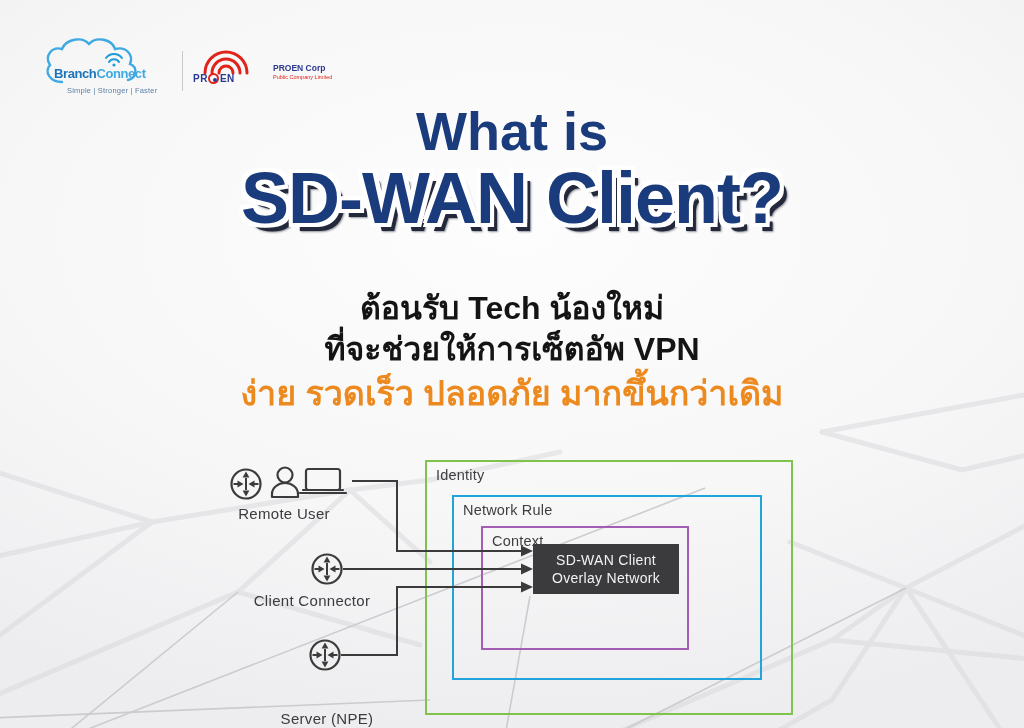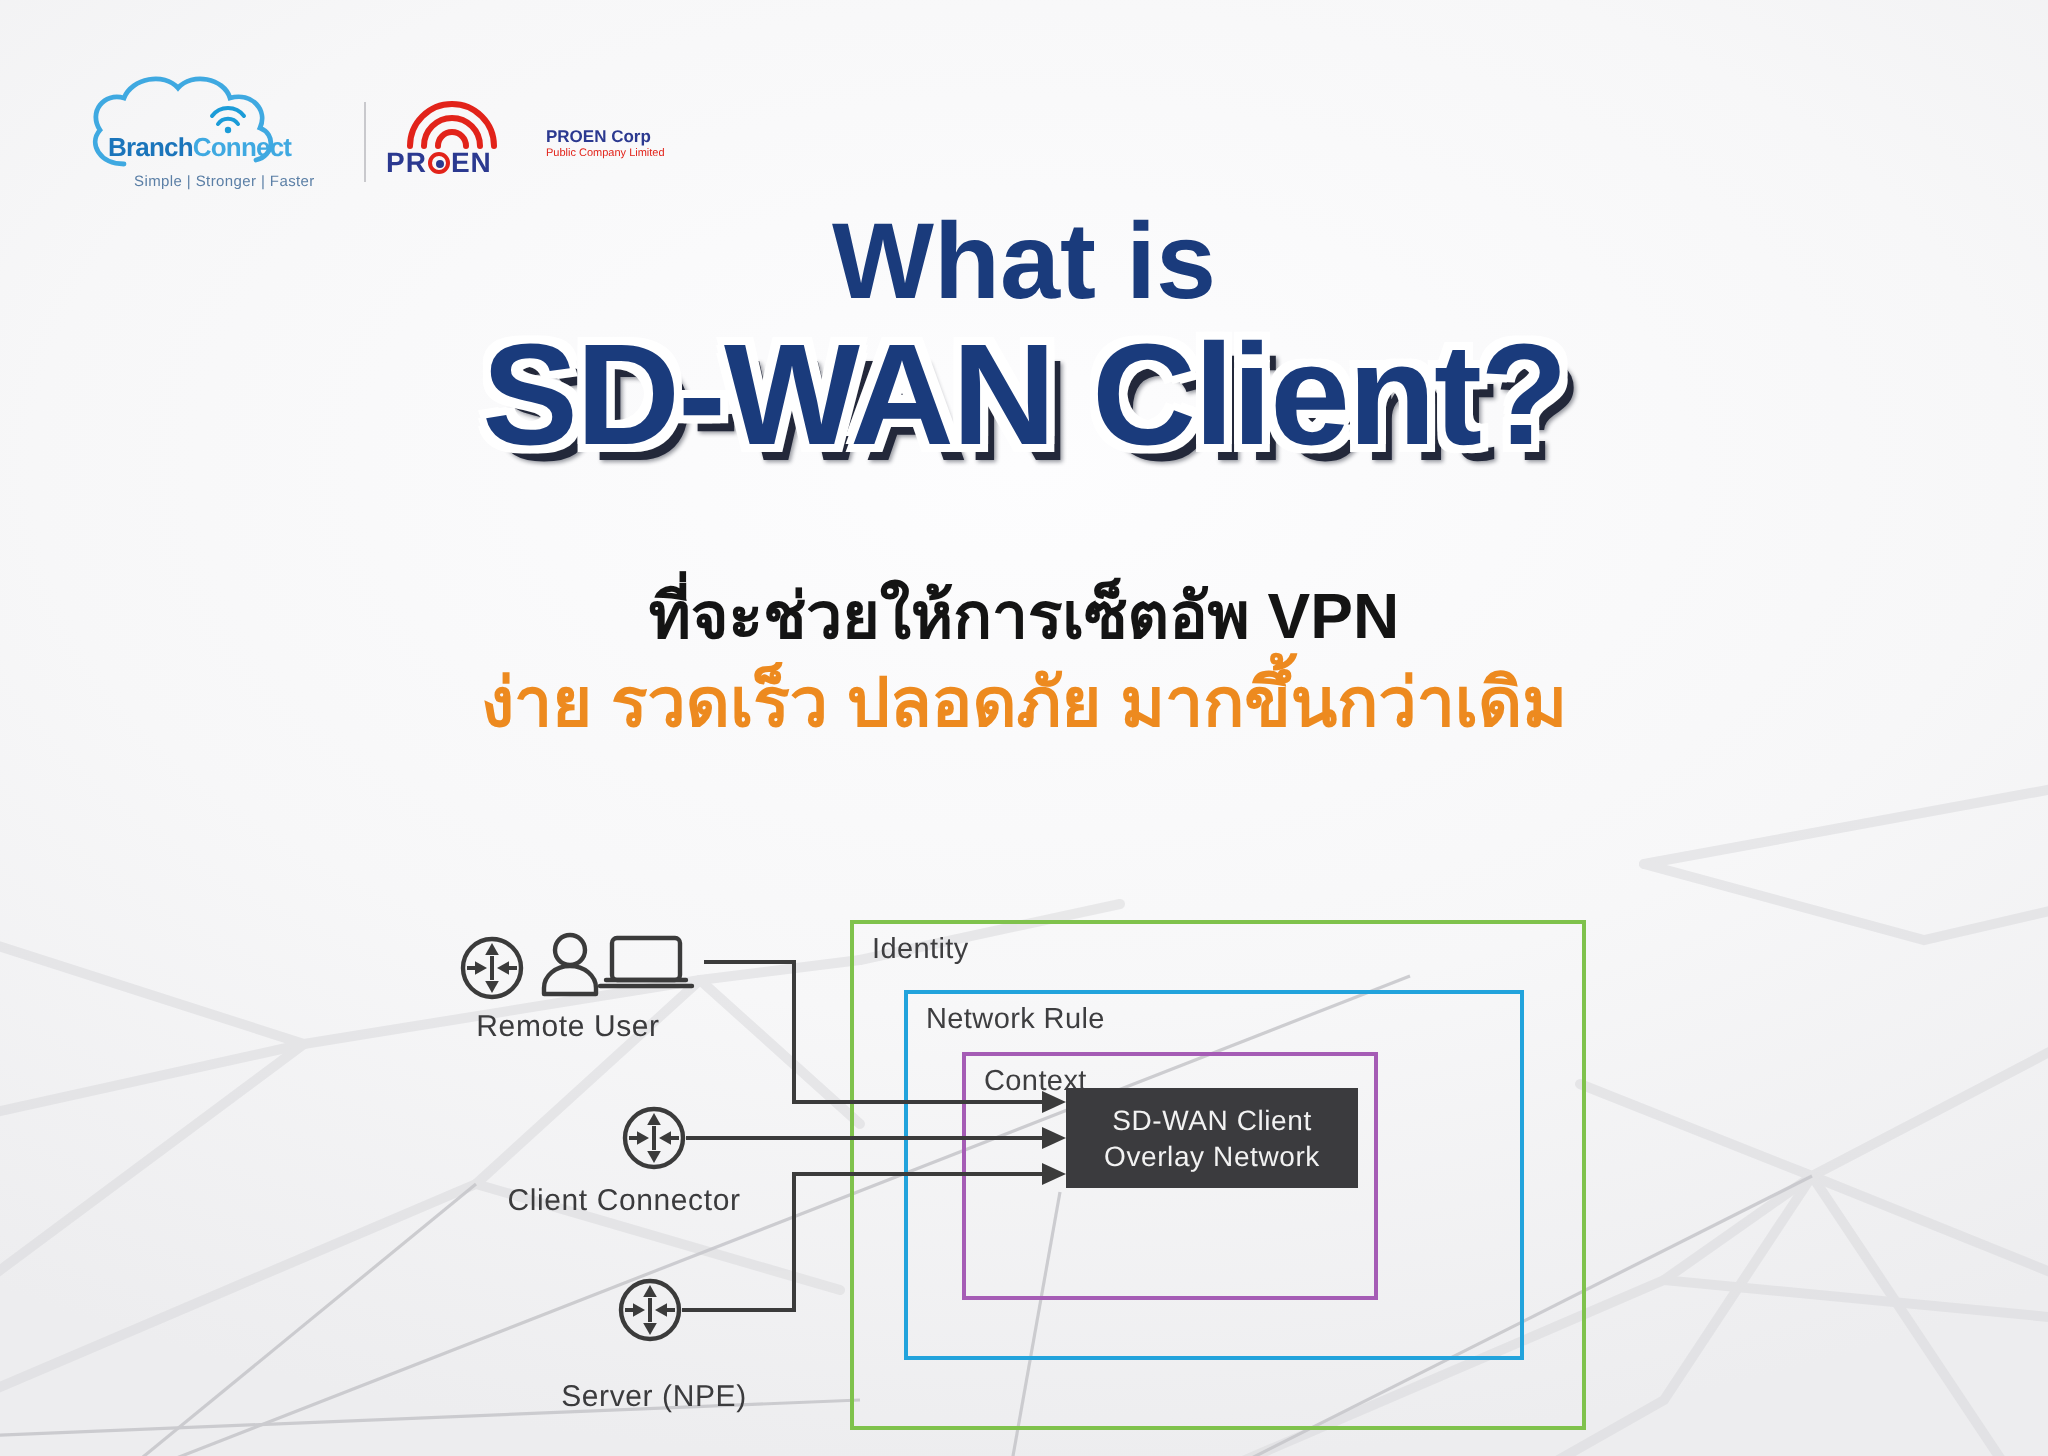--- a/index.html
+++ b/index.html
@@ -17,21 +17,21 @@
   .logos { position:absolute; left:46px; top:40px; height:62px; display:flex; align-items:center; z-index:3; }
   .bc-logo { position:relative; width:122px; height:62px; }
   .bc-cloud { position:absolute; left:-6px; top:-4px; }
   .bc-word { position:absolute; left:8px; top:26px; font-size:13px; font-weight:bold; letter-spacing:-0.4px; white-space:nowrap; }
   .bc-part1 { color:#1b75bb; }
   .bc-part2 { color:#3fa9e1; }
   .bc-tagline { position:absolute; left:21px; top:46px; font-size:7.5px; color:#5b7fa6; letter-spacing:0.2px; white-space:nowrap; }
   .logo-divider { width:1px; height:40px; background:#c9c9cd; margin:0 10px 0 14px; }
   .proen-logo { position:relative; display:flex; align-items:center; height:62px; }
   .proen-mark { position:relative; width:66px; height:48px; }
-  .proen-word { position:absolute; left:0; top:26px; font-size:14px; font-weight:bold; color:#2b3990; letter-spacing:0.5px; display:flex; align-items:center; white-space:nowrap; }
+  .proen-word { position:absolute; left:0; top:26px; font-size:10px; font-weight:bold; color:#2b3990; letter-spacing:0.5px; display:flex; align-items:center; white-space:nowrap; }
   .proen-o { display:inline-block; width:11px; height:11px; border:2.5px solid #e2231a; border-radius:50%; margin:0 0.5px; position:relative; }
   .proen-o::after { content:""; position:absolute; left:2.5px; top:2.5px; width:4px; height:4px; background:#2b3990; border-radius:50%; }
   .proen-right { margin-left:14px; }
   .proen-name { font-size:8.5px; font-weight:bold; color:#2b3990; white-space:nowrap; }
   .proen-sub { font-size:5.5px; color:#e2231a; white-space:nowrap; margin-top:1px; }
 
   
   .title-block { position:absolute; left:0; right:0; top:104px; text-align:center; z-index:2; }
   .title-line1 {
     font-size:54px; font-weight:bold; color:#1a3b7c; line-height:1.0; letter-spacing:0px;
@@ -55,21 +55,21 @@
   .box-network    { left:452px; top:475px; width:310px; height:185px; border:2px solid #22a3dc; }
   .box-context    { left:481px; top:506px; width:208px; height:124px; border:2px solid #a55cb5; }
   .core-box {
     position:absolute; left:533px; top:544px; width:146px; height:50px;
     background:#3b3b3e; color:#f2f2f2; display:flex; flex-direction:column;
     align-items:center; justify-content:center; font-size:14px; line-height:1.3; letter-spacing:0.3px;
   }
   .node-label { position:absolute; transform:translateX(-50%); font-size:15px; color:#3b3b3d; letter-spacing:0.3px; white-space:nowrap; }
   .lbl-remote  { left:284px; top:505px; }
   .lbl-client  { left:312px; top:592px; }
-  .lbl-server  { left:327px; top:690px; }
+  .lbl-server  { left:327px; top:710px; }
 </style>
 </head>
 <body>
 
 <div class="page">
 
   <svg class="mesh" width="1024" height="728" viewBox="0 0 1024 728">
     <g stroke="#dadadd" stroke-width="5" fill="none" opacity="0.55" stroke-linecap="round">
       <path d="M-20,560 L152,522 L350,490 L430,480"></path>
       <path d="M152,522 L-10,470"></path>
@@ -135,20 +135,21 @@
       </div>
     </div>
   </header>
 
   <div class="title-block">
     <div class="title-line1">What is</div>
     <div class="title-line2">SD-WAN Client?</div>
   </div>
 
   <div class="subtitle-block">
+    <div class="sub-black">ต้อนรับ Tech น้องใหม่</div>
     <div class="sub-black">ที่จะช่วยให้การเซ็ตอัพ VPN</div>
     <div class="sub-orange">ง่าย รวดเร็ว ปลอดภัย มากขึ้นกว่าเดิม</div>
   </div>
 
   <div class="diagram">
 
     <div class="dbox box-identity">
       <span class="dbox-label">Identity</span>
     </div>
     <div class="dbox box-network">

